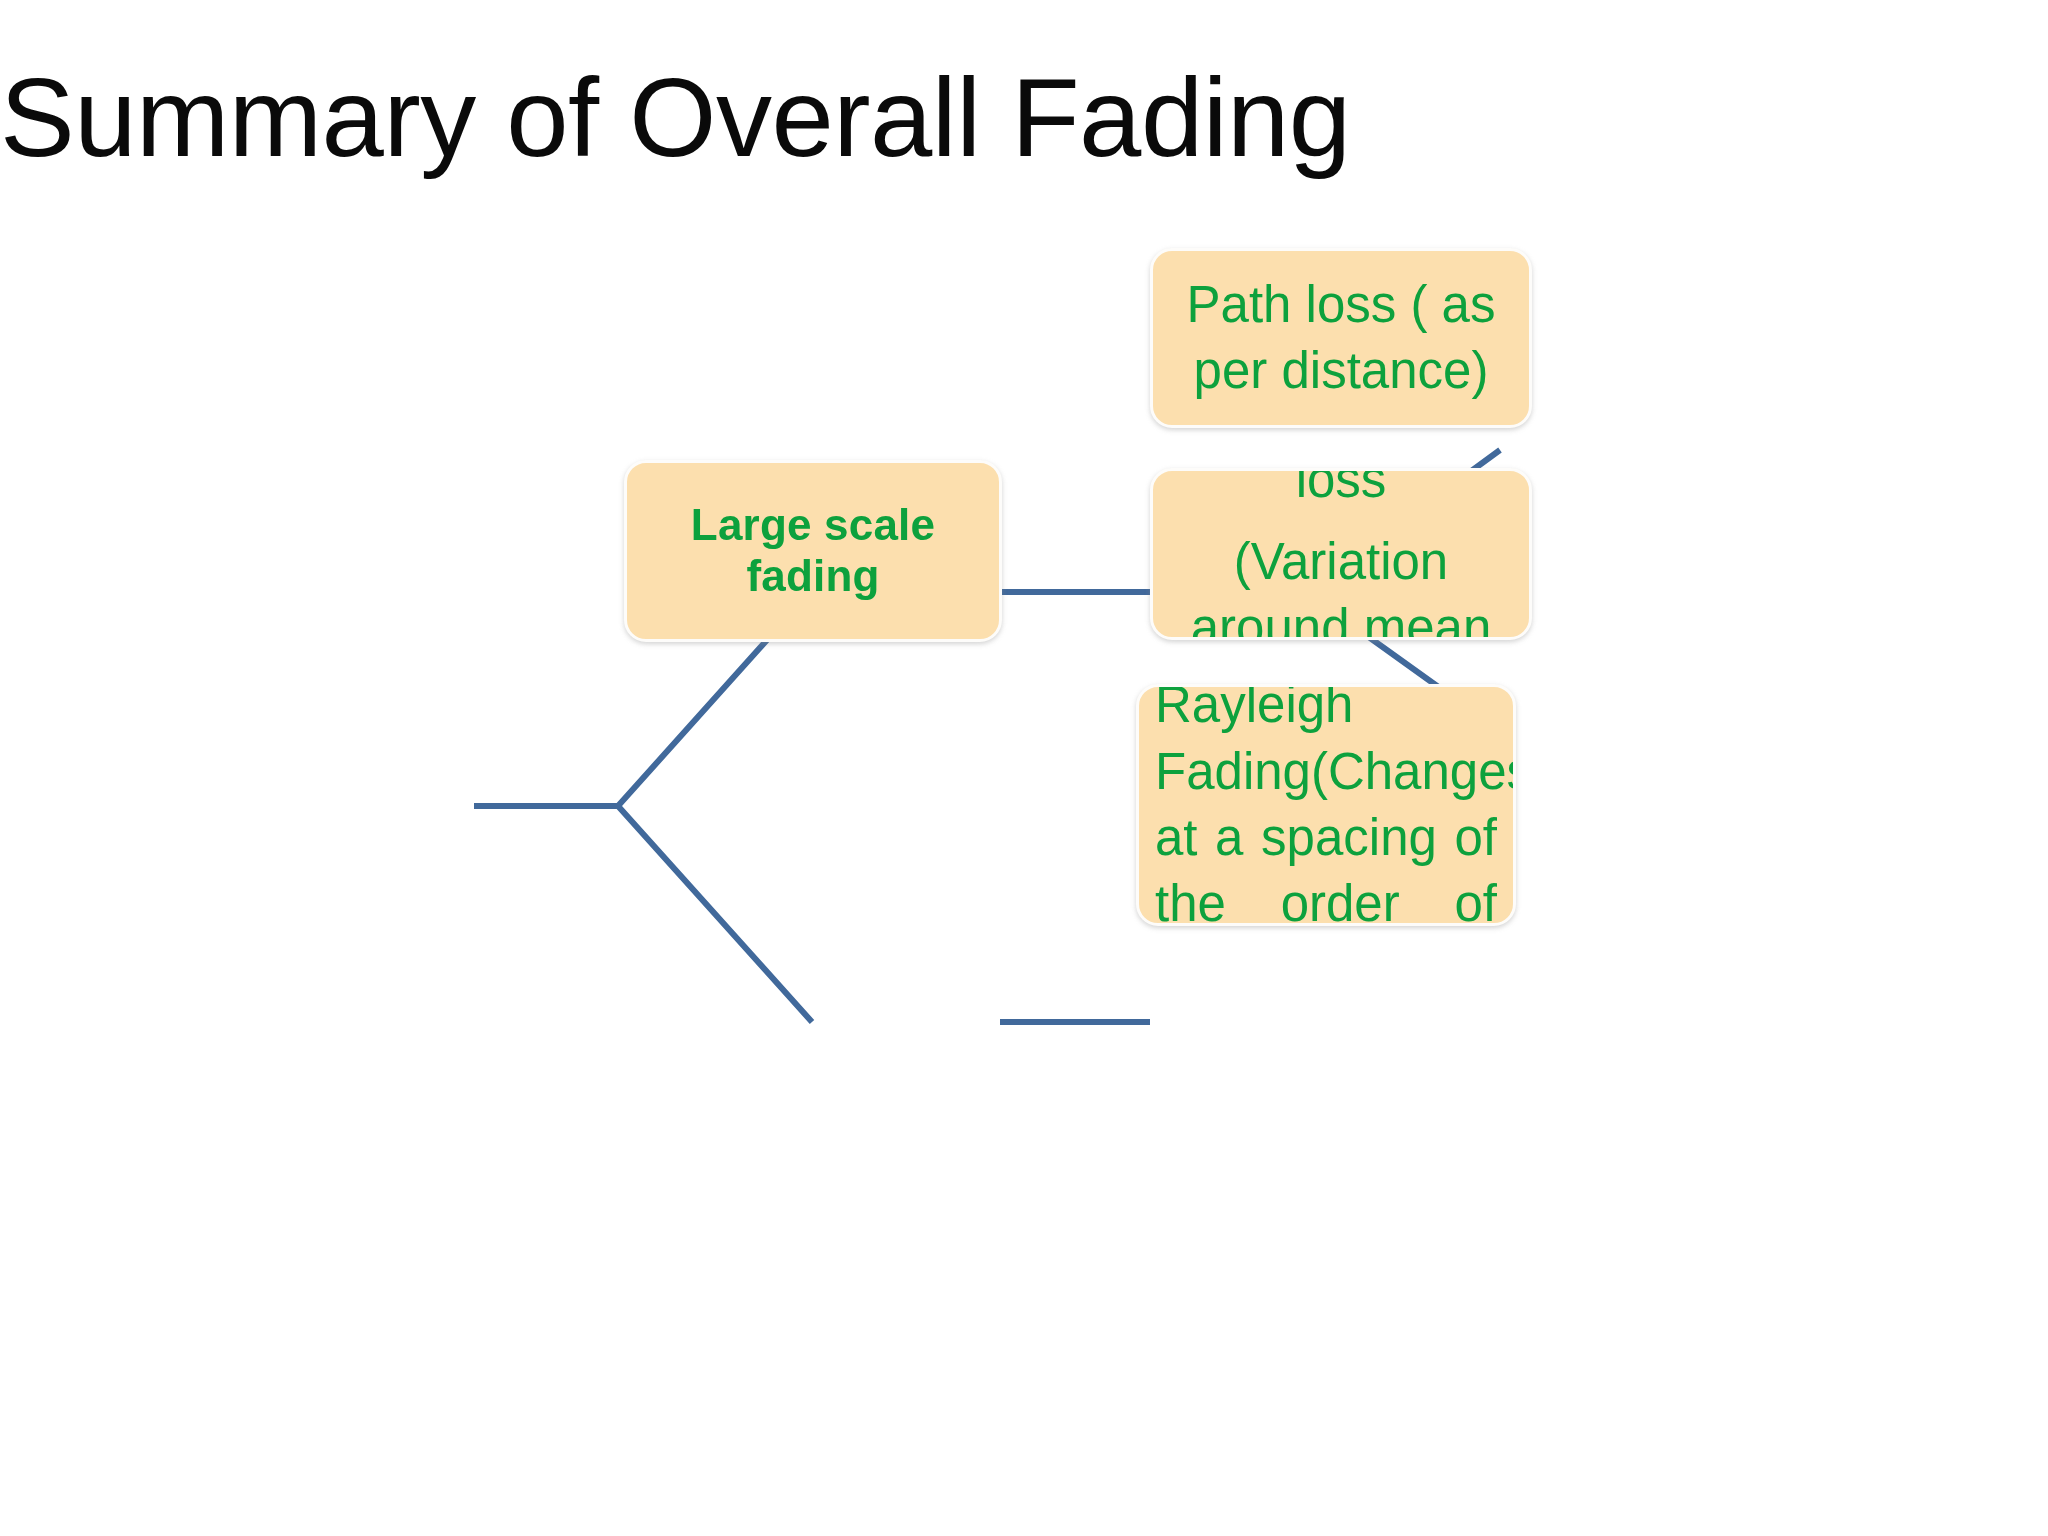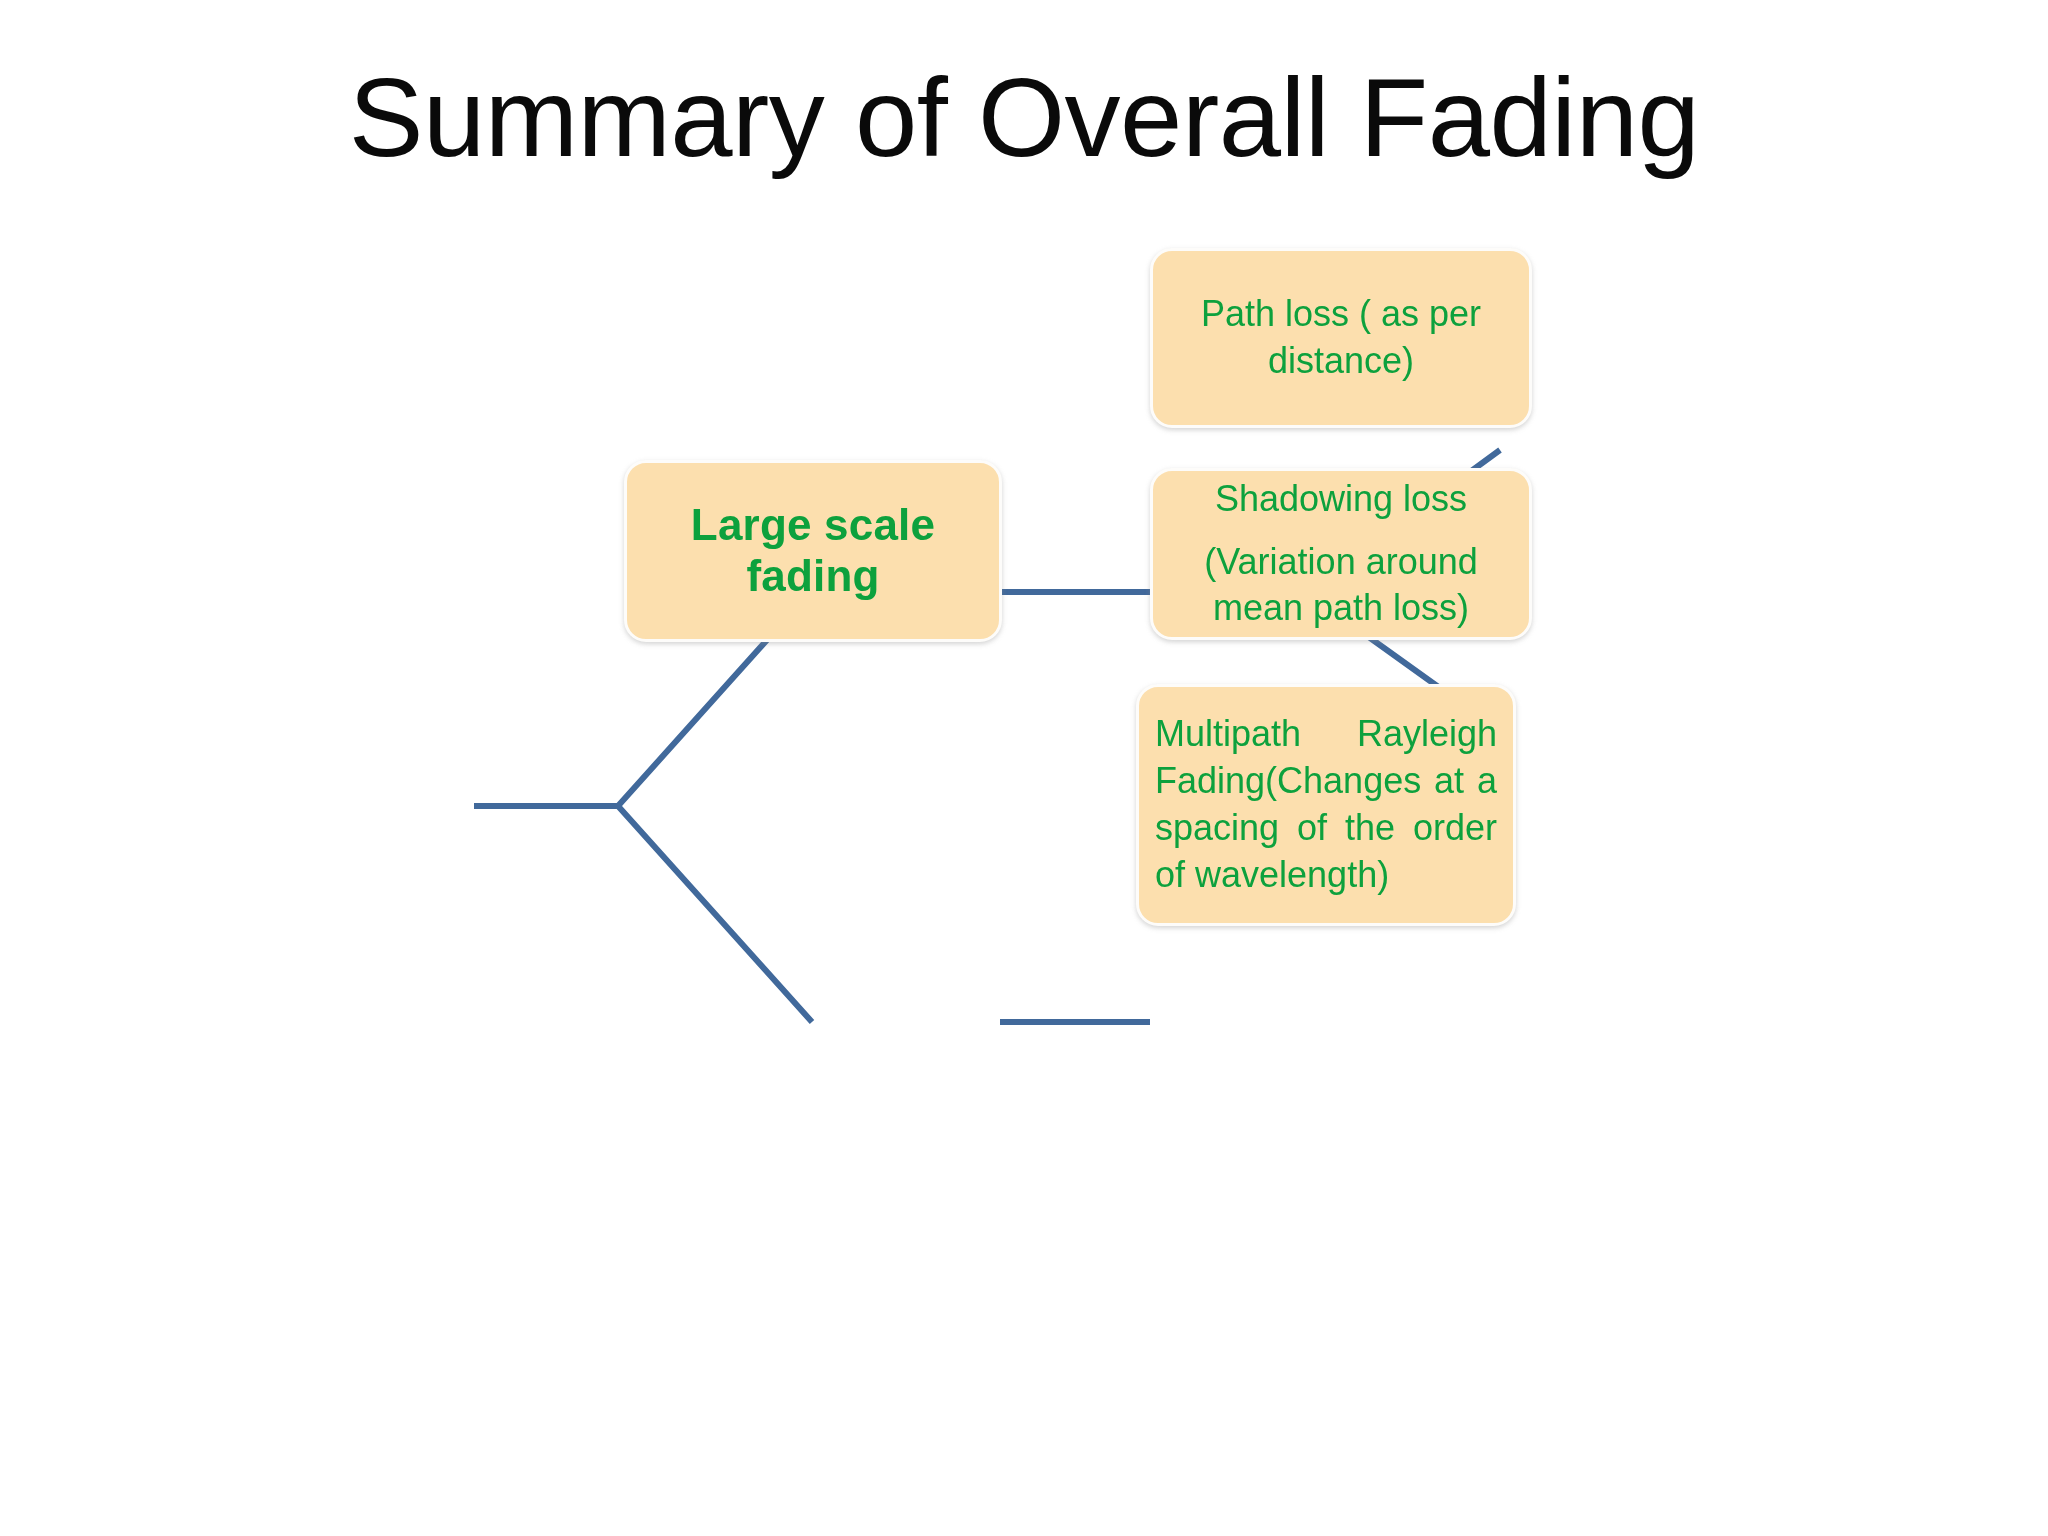--- a/index.html
+++ b/index.html
@@ -20,21 +20,20 @@
     height: 1536px;
     background: #ffffff;
   }
 
   
   #title {
     position: absolute;
     left: 0;
     top: 52px;
     width: 2048px;
-    text-align: center;
     font-family: "Liberation Sans", sans-serif;
     font-size: 112px;
     font-weight: 400;
     line-height: 1.18;
     color: #0a0a0a;
     letter-spacing: -0.5px;
     white-space: nowrap;
   }
 
   
@@ -74,21 +73,21 @@
     font-weight: bold;
     font-size: 44px;
     line-height: 1.15;
     letter-spacing: 0.2px;
     padding: 0 10px;
   }
 
   
   .node.desc .txt {
     font-weight: 400;
-    font-size: 36px;
+    font-size: 51px;
     line-height: 1.30;
   }
   .node.desc .txt.center { text-align: center; padding: 0 24px; }
   .node.desc .txt.just   { text-align: justify; text-align-last: left; padding: 0 16px; }
 
   
   #node-overall        { left: 92px;  top: 696px;  width: 382px; height: 176px; }
   #node-large          { left: 624px; top: 460px;  width: 378px; height: 182px; }
   #node-small          { left: 622px; top: 712px;  width: 378px; height: 182px; }
   #node-pathloss       { left: 1150px; top: 248px; width: 382px; height: 180px; }

